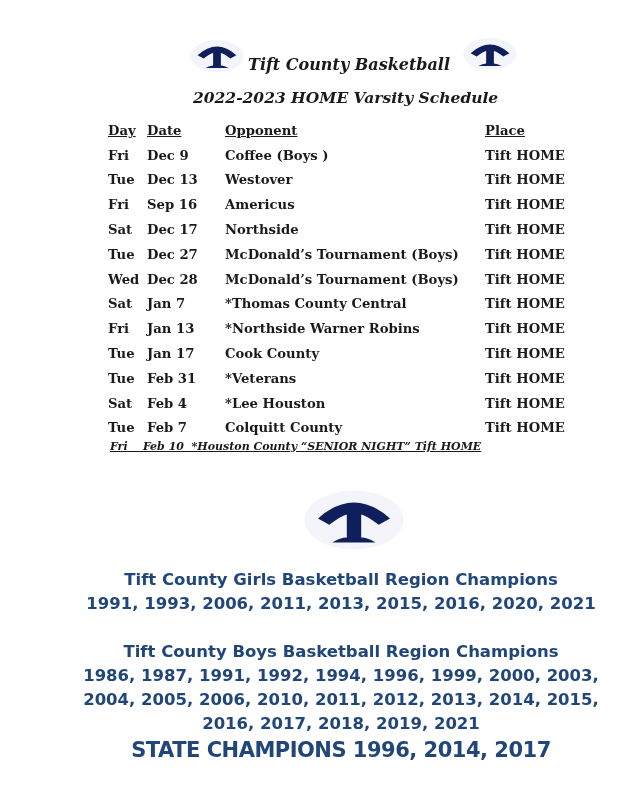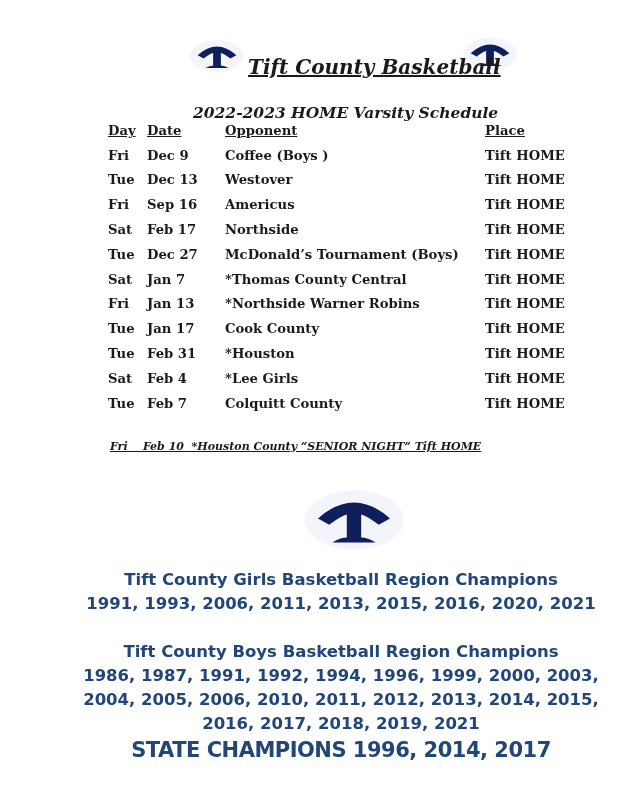--- a/index.html
+++ b/index.html
@@ -1,21 +1,21 @@
 <!DOCTYPE html>
 <html><head>
 <meta charset="utf-8">
 <style>
   html, body { margin:0; padding:0; background:#ffffff; }
   body { width:638px; height:788px; position:relative; overflow:hidden; font-family:"DejaVu Serif","Liberation Serif",serif; color:#111; }
   .logo { position:absolute; }
   .logo svg { display:block; }
   .title { position:absolute; left:0; width:638px; font-style:italic; font-weight:bold; font-family:"DejaVu Serif",serif; color:#1a1a1a; }
-  .t1 { top:55px; left:248px; width:auto; font-size:20px;text-decoration:underline; }
-  .t2 { top:88px; left:193px; width:auto; font-size:15.5px;margin-top:15px; }
+  .t1 { top:55px; left:248px; width:auto; font-size:16px; }
+  .t2 { top:88px; left:193px; width:auto; font-size:15.5px; }
   table.sched { position:absolute; top:118px; left:108px; border-collapse:collapse; font-family:"DejaVu Serif",serif; font-weight:bold; font-size:13.2px; color:#1a1a1a; }
   table.sched td, table.sched th { padding:0; height:24.8px; white-space:nowrap; text-align:left; vertical-align:middle; }
   th { font-weight:bold; text-decoration:underline; }
   .c-day { width:39px;margin-top:16px; } .c-date { width:78px;margin-left:42px; } .c-opp { width:230px; } .c-place { width:90px; }
   th.c-opp { text-align:center; padding-right:30px !important; }
   th.c-place { text-align:center; }
   .last { position:absolute; top:440px; left:110px; font-family:"DejaVu Serif",serif; font-style:italic; font-weight:bold; font-size:11px; text-decoration:underline; color:#1a1a1a; white-space:pre; }
   .champ { position:absolute; left:0; width:638px; text-align:center; font-family:"DejaVu Sans",sans-serif; font-weight:bold; color:#21467a; font-size:16.5px; line-height:24px; }
   .state { position:absolute; left:0; width:682px; text-align:center; top:738px; font-family:"DejaVu Sans",sans-serif; font-weight:bold; color:#21467a; font-size:21px; letter-spacing:-0.5px; }
 </style>
@@ -61,27 +61,33 @@
         <td class="c-place">Tift HOME</td>
       </tr>
       <tr>
         <td class="c-day">Fri</td>
         <td class="c-date">Sep 16</td>
         <td class="c-opp">Americus</td>
         <td class="c-place">Tift HOME</td>
       </tr>
       <tr>
         <td class="c-day">Sat</td>
-        <td class="c-date">Feb 17</td>
+        <td class="c-date">Dec 17</td>
         <td class="c-opp">Northside</td>
         <td class="c-place">Tift HOME</td>
       </tr>
       <tr>
         <td class="c-day">Tue</td>
         <td class="c-date">Dec 27</td>
+        <td class="c-opp">McDonald’s Tournament (Boys)</td>
+        <td class="c-place">Tift HOME</td>
+      </tr>
+      <tr>
+        <td class="c-day">Wed</td>
+        <td class="c-date">Dec 28</td>
         <td class="c-opp">McDonald’s Tournament (Boys)</td>
         <td class="c-place">Tift HOME</td>
       </tr>
       <tr>
         <td class="c-day">Sat</td>
         <td class="c-date">Jan 7</td>
         <td class="c-opp">*Thomas County Central</td>
         <td class="c-place">Tift HOME</td>
       </tr>
       <tr>
@@ -92,27 +98,27 @@
       </tr>
       <tr>
         <td class="c-day">Tue</td>
         <td class="c-date">Jan 17</td>
         <td class="c-opp">Cook County</td>
         <td class="c-place">Tift HOME</td>
       </tr>
       <tr>
         <td class="c-day">Tue</td>
         <td class="c-date">Feb 31</td>
-        <td class="c-opp">*Houston</td>
+        <td class="c-opp">*Veterans</td>
         <td class="c-place">Tift HOME</td>
       </tr>
       <tr>
         <td class="c-day">Sat</td>
         <td class="c-date">Feb 4</td>
-        <td class="c-opp">*Lee Girls</td>
+        <td class="c-opp">*Lee Houston</td>
         <td class="c-place">Tift HOME</td>
       </tr>
       <tr>
         <td class="c-day">Tue</td>
         <td class="c-date">Feb 7</td>
         <td class="c-opp">Colquitt County</td>
         <td class="c-place">Tift HOME</td>
       </tr>
     </tbody>
 </table>

